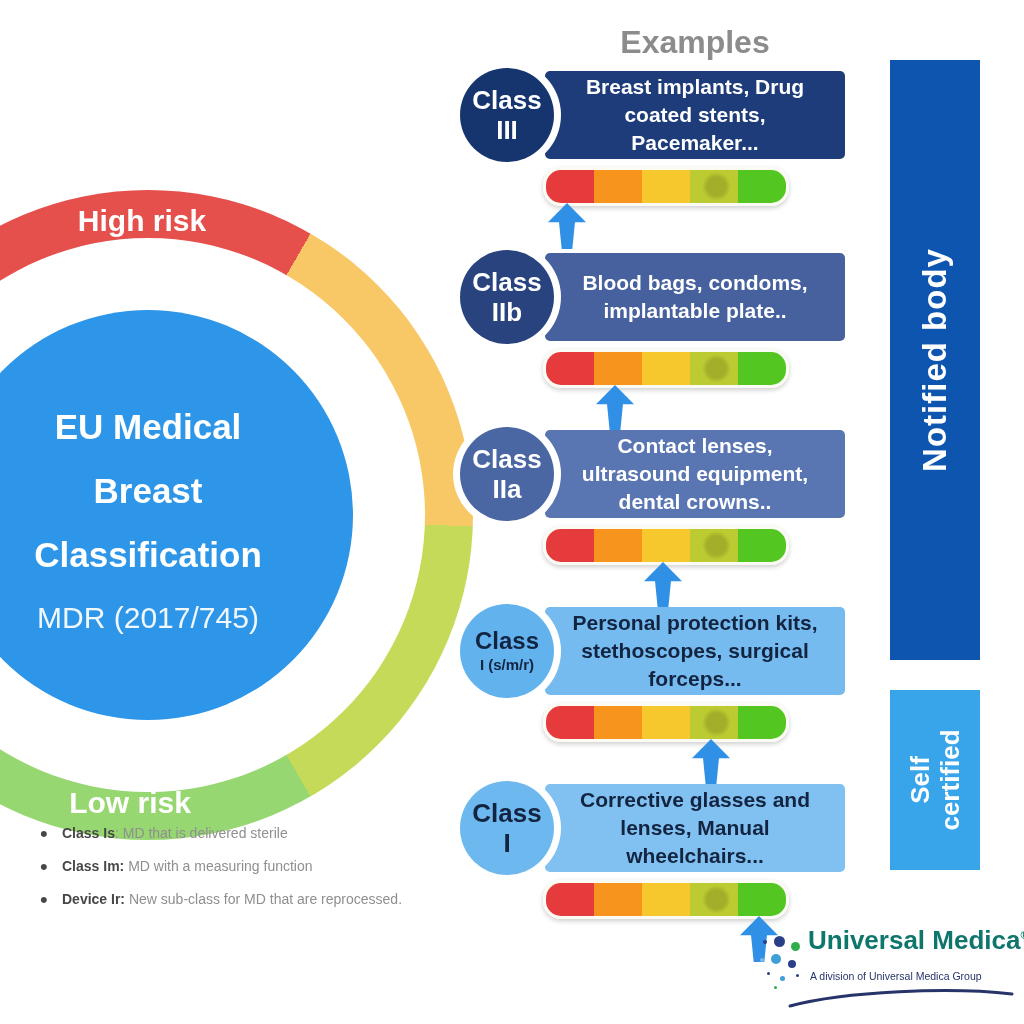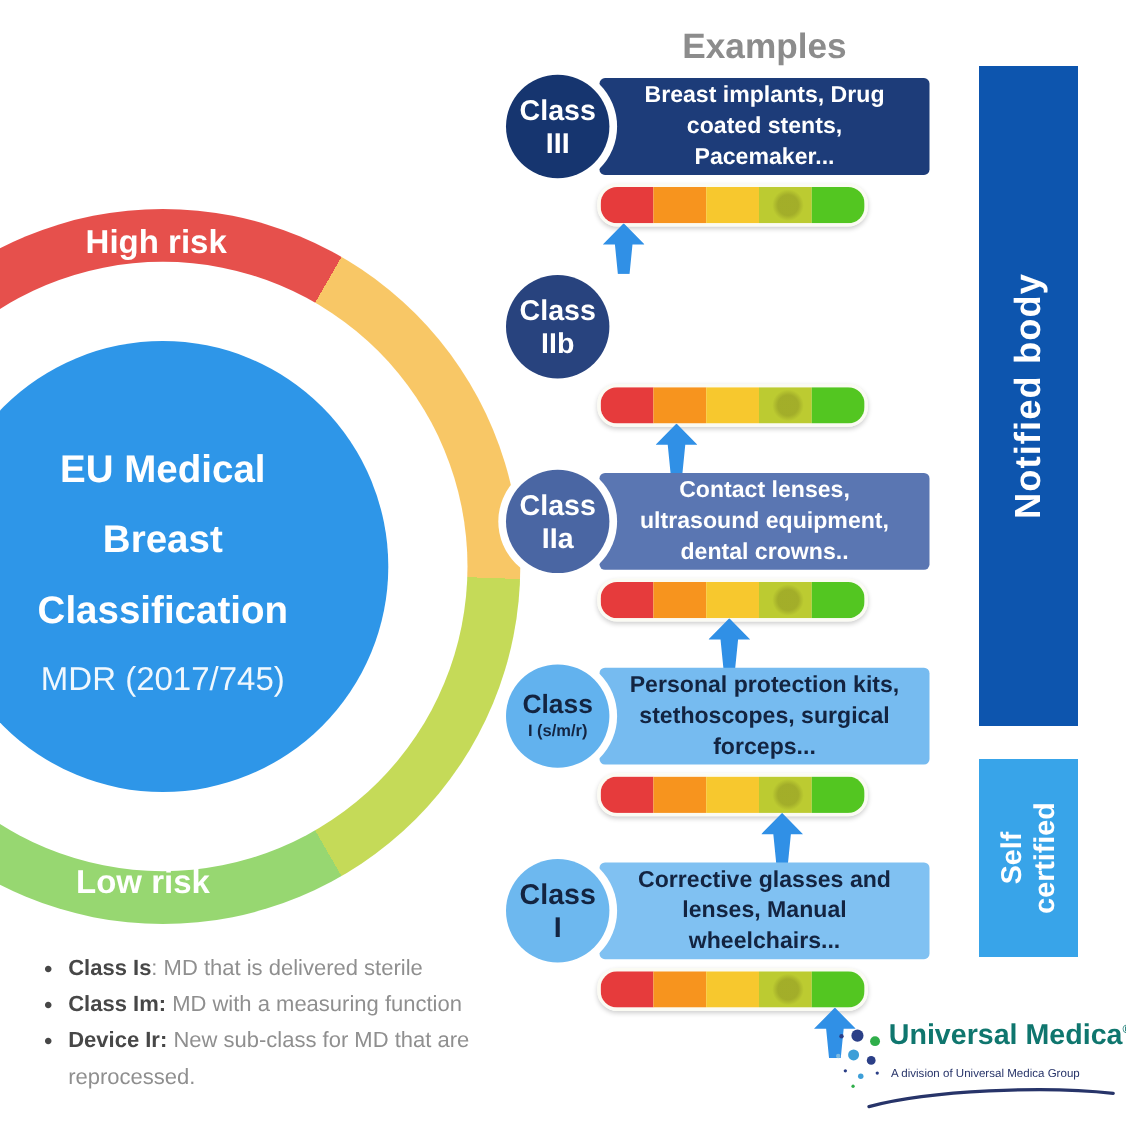--- a/index.html
+++ b/index.html
@@ -62,22 +62,22 @@
 
   
   .cert-bar{position:absolute;left:890px;width:90px;display:flex;align-items:center;justify-content:center;}
   .cert-notified{top:60px;height:600px;background:#0d55ae;}
   .cert-self{top:690px;height:180px;background:#38a4e9;}
   .cert-label{transform:rotate(-90deg);white-space:nowrap;color:#ffffff;font-weight:bold;}
   .cert-notified .cert-label{font-size:33px;letter-spacing:1px;}
   .cert-self .cert-label{font-size:26px;white-space:normal;width:128px;text-align:center;line-height:30px;}
 
   
-  .footnotes{position:absolute;left:36px;top:864px;width:440px;list-style:none;margin:0;padding:0;
-    font-size:20px;line-height:33px;color:#8f8f8f;}
+  .footnotes{position:absolute;left:36px;top:817px;width:440px;list-style:none;margin:0;padding:0;
+    font-size:14px;line-height:33px;color:#8f8f8f;}
   .footnotes li{padding-left:26px;position:relative;}
   .footnotes li::before{content:"\2022";position:absolute;left:4px;color:#474747;font-size:22px;}
   .footnotes .term{font-weight:bold;color:#474747;}
 
   
   .logo{position:absolute;left:758px;top:924px;width:262px;height:96px;}
   .logo-name{position:absolute;left:50px;top:1px;font-size:26px;color:#0f766e;white-space:nowrap;font-weight:bold;}
   .logo-reg{font-size:11px;vertical-align:super;}
   .logo-tagline{position:absolute;left:52px;top:46px;font-size:10.5px;color:#273469;white-space:nowrap;}
   .logo-swoosh{position:absolute;left:28px;top:60px;}
@@ -115,20 +115,21 @@
       <div class="seg seg1"></div>
       <div class="seg seg2"></div>
       <div class="seg seg3"></div>
       <div class="seg seg4"></div>
       <div class="seg seg5"></div>
     </div>
     <div class="up-arrow arrow-s1"></div>
   </div>
 
   <div class="class-row row-1">
+    <div class="row-box">Blood bags, condoms, implantable plate..</div>
     <div class="row-circle">
       <span class="l1">Class</span>
       <span class="l2">IIb</span>
     </div>
     <div class="gauge">
       <div class="seg seg1"></div>
       <div class="seg seg2"></div>
       <div class="seg seg3"></div>
       <div class="seg seg4"></div>
       <div class="seg seg5"></div>

